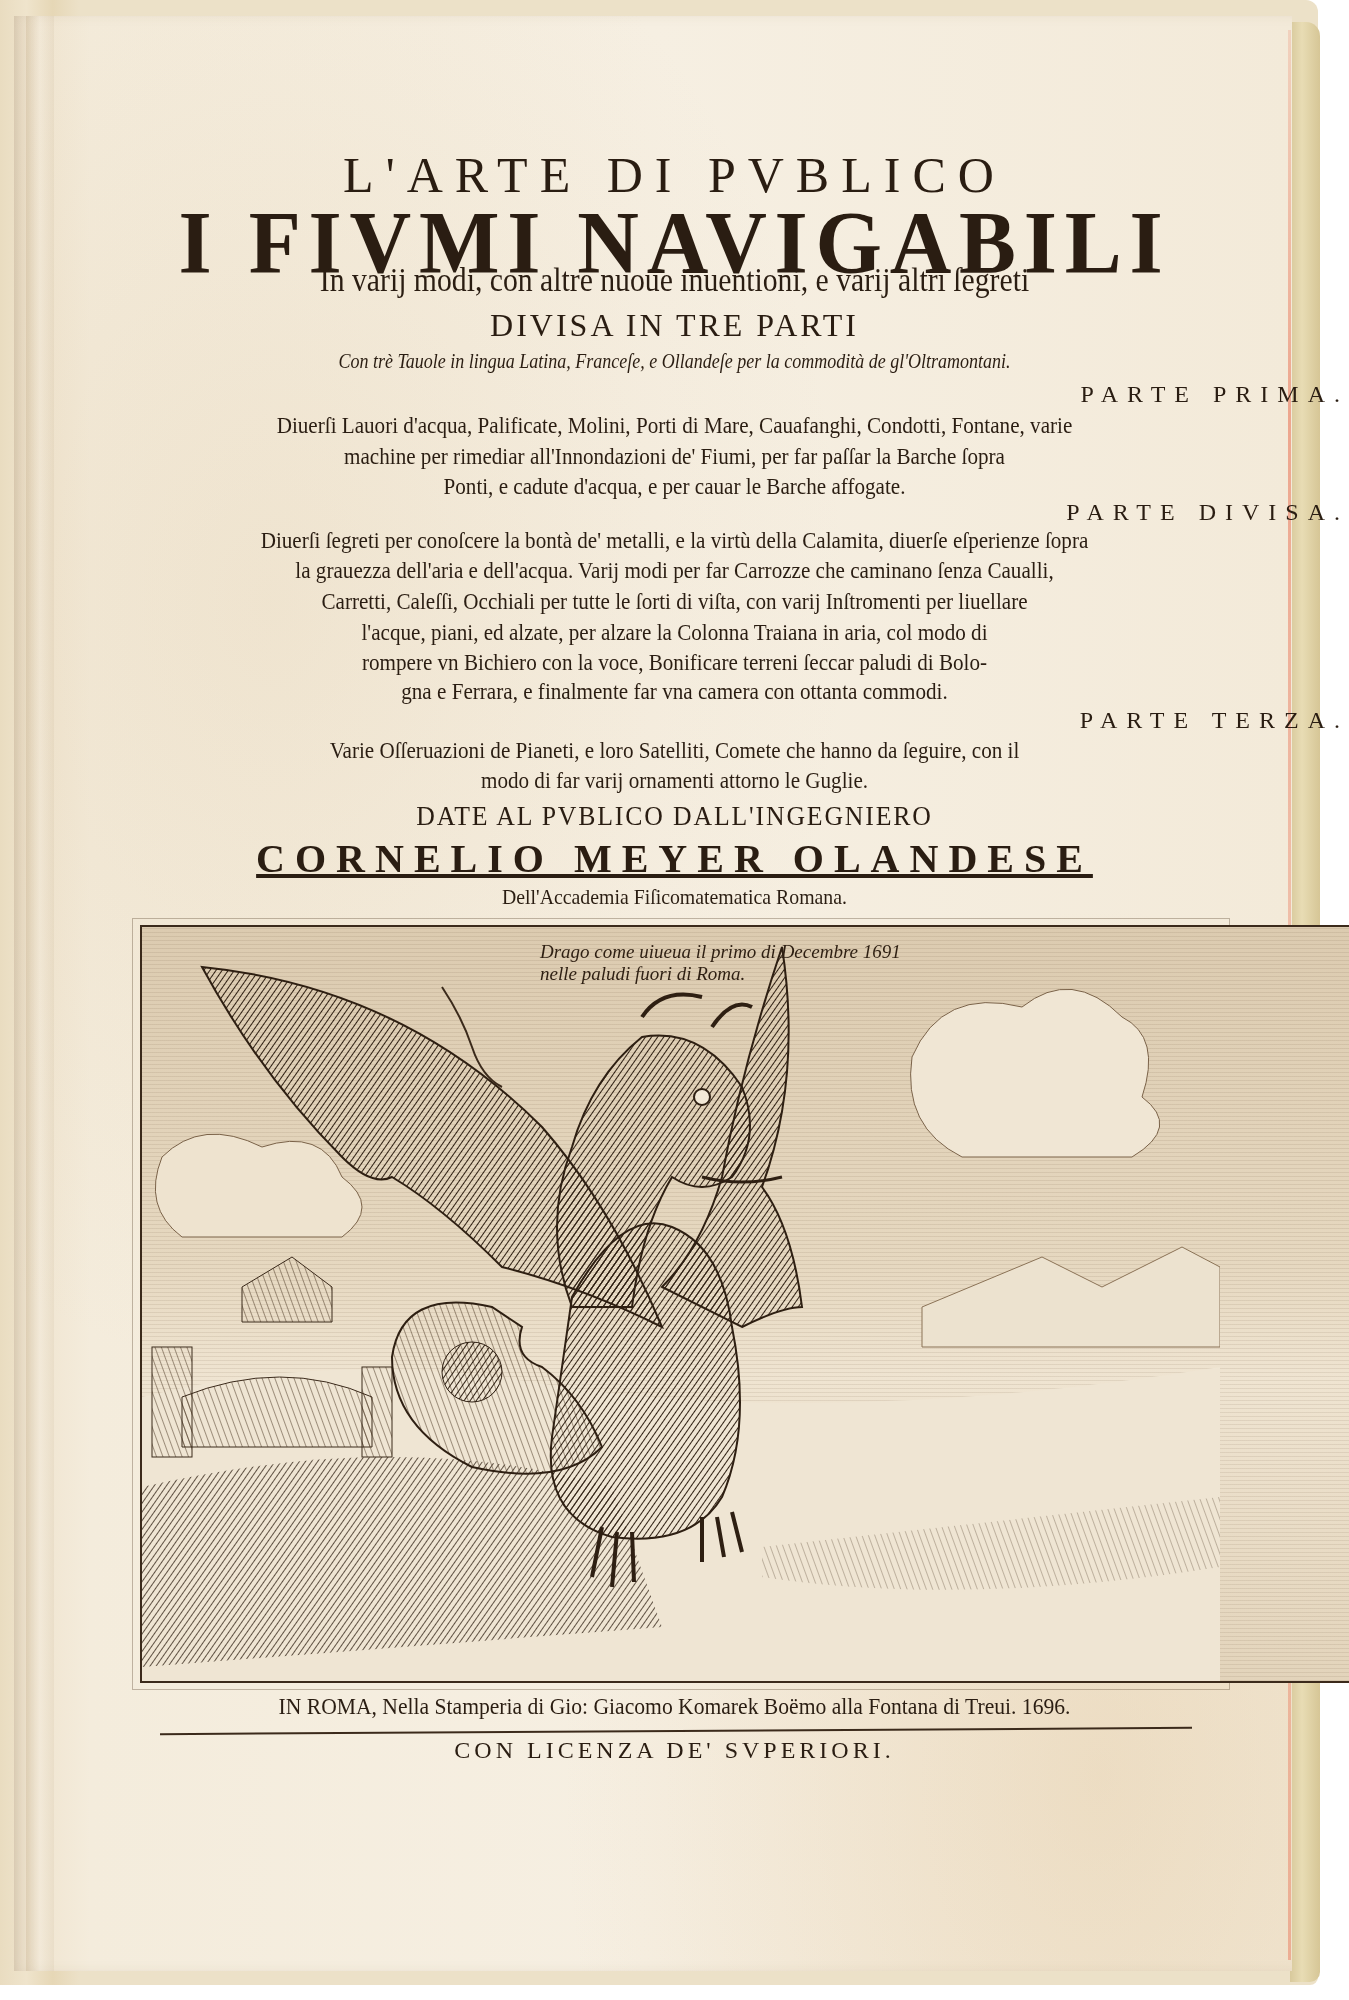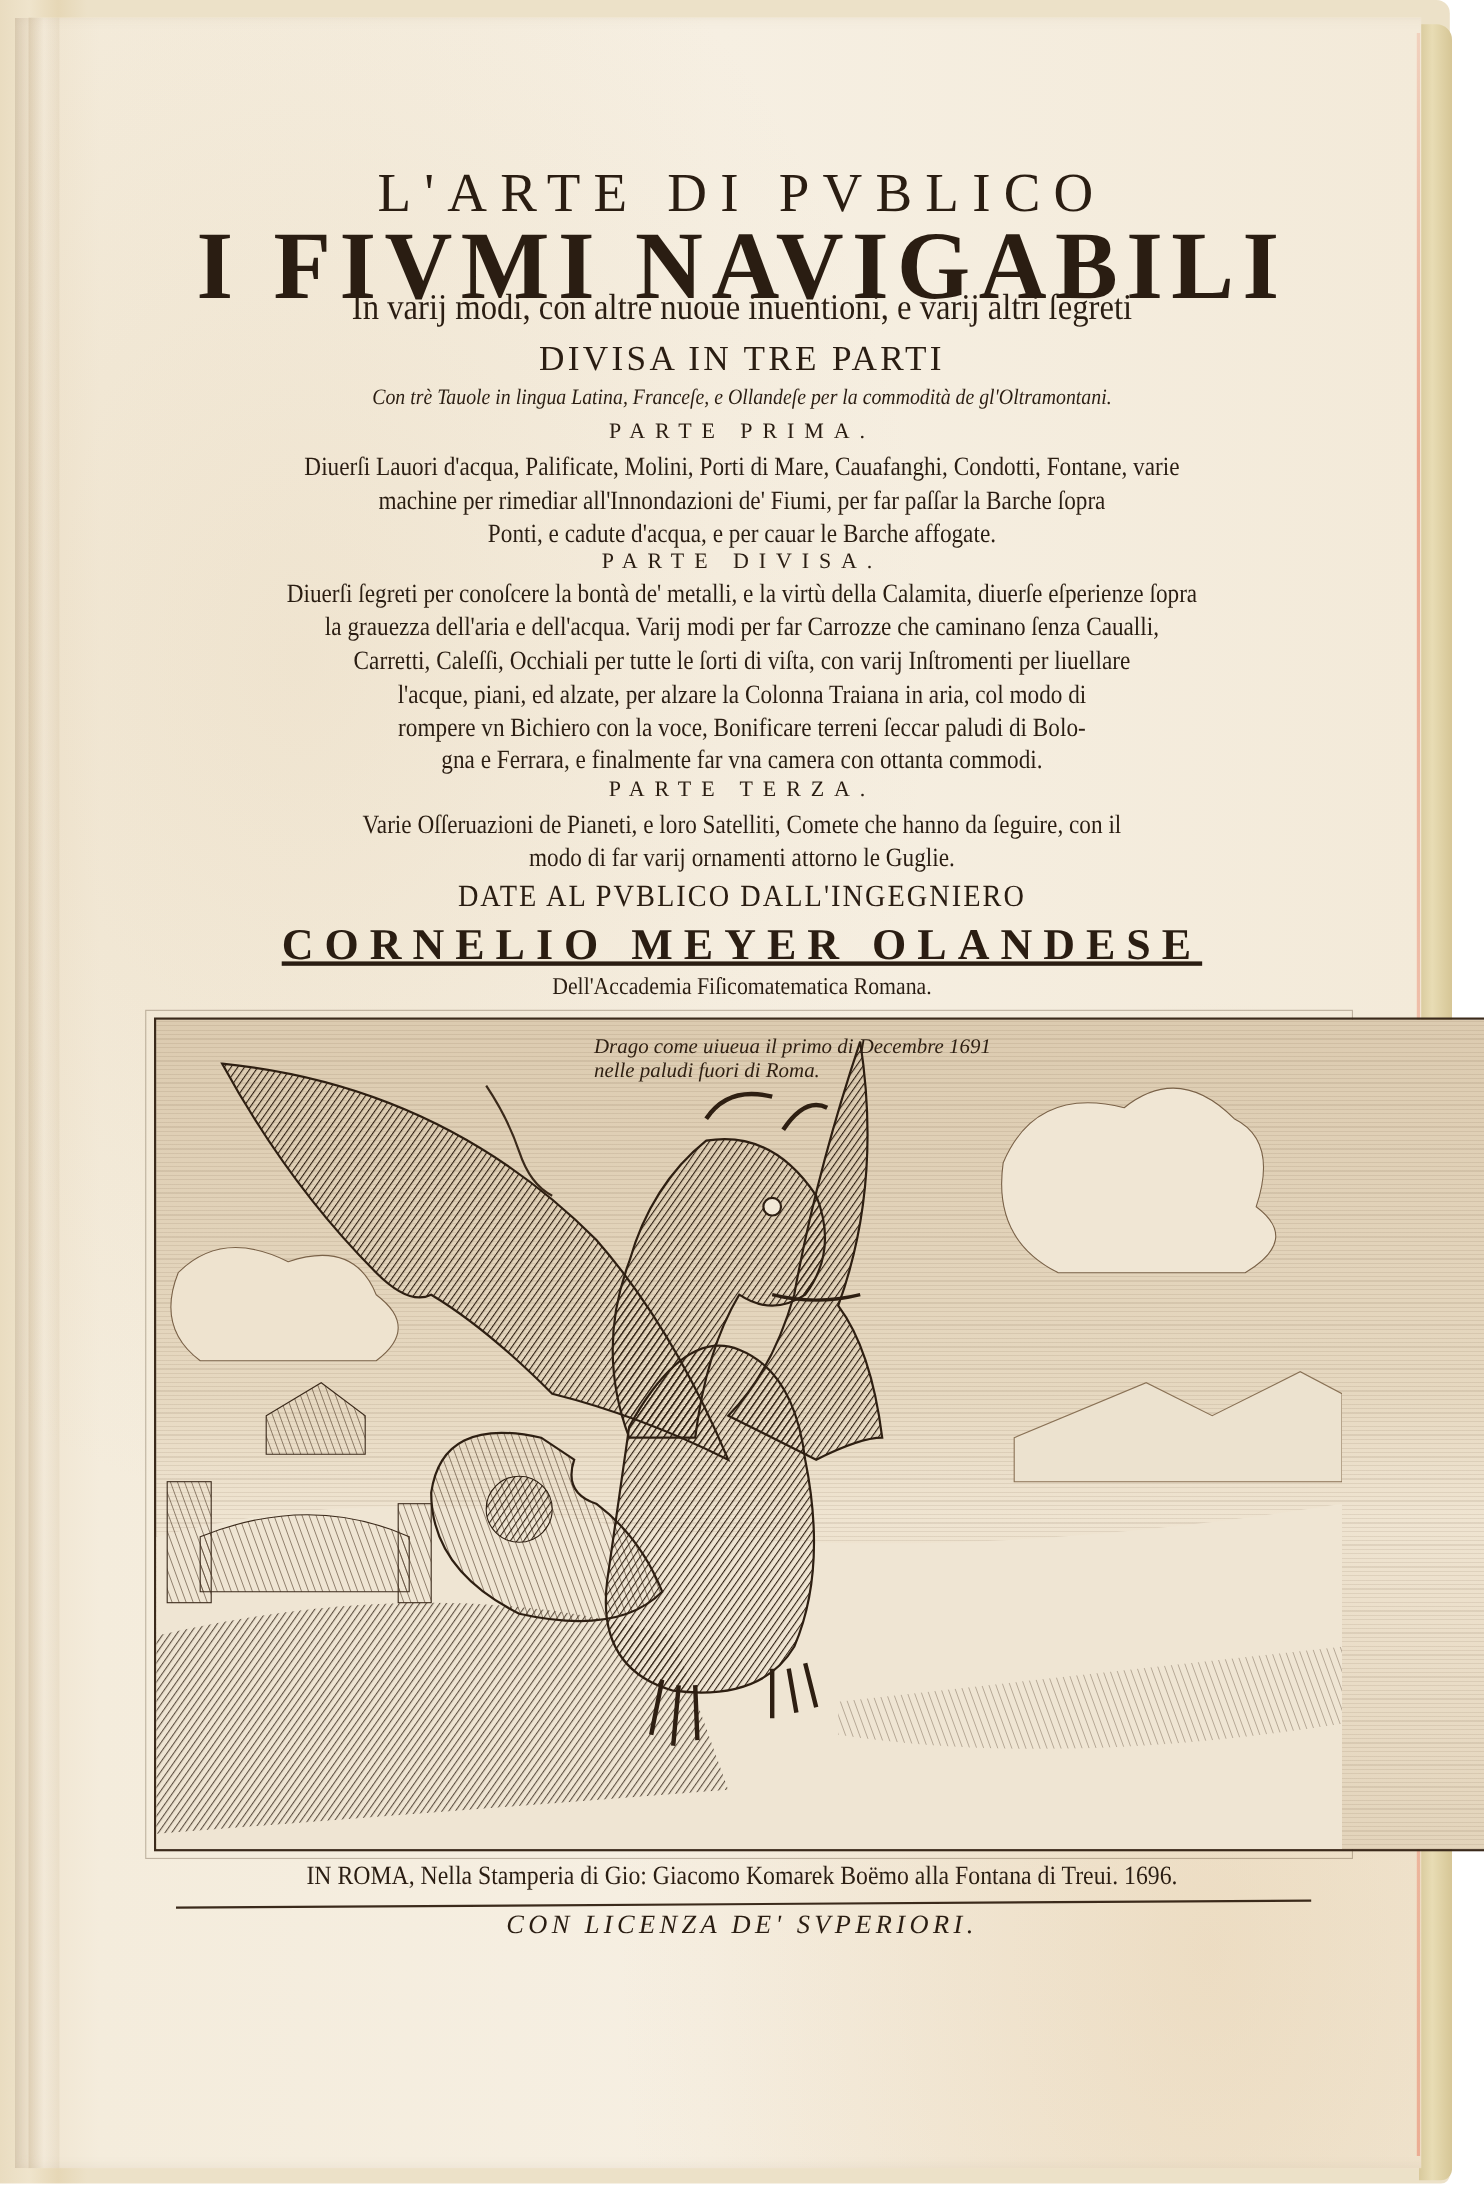--- a/index.html
+++ b/index.html
@@ -38,21 +38,21 @@
     position: absolute; left: 26px; top: 16px; width: 28px; height: 1955px;
     background: linear-gradient(90deg, rgba(180,155,115,0.25), rgba(255,255,255,0.15) 50%, rgba(180,155,115,0.12));
   }
 
   .tp { position: absolute; left: 0; width: 1349px; text-align: center; white-space: nowrap; }
   .l1 { top: 146px; font-size: 50px; letter-spacing: 12px; }
   .l2 { top: 192px; font-size: 88px; letter-spacing: 8px; font-weight: bold; transform: scaleX(0.97); }
   .l3 { top: 262px; font-size: 33px; transform: scaleX(0.9); }
   .l4 { top: 307px; font-size: 32px; letter-spacing: 3px; }
   .l5 { top: 350px; font-size: 20px; font-style: italic; transform: scaleX(0.9); }
-  .part { font-size: 20px; letter-spacing: 9px; }
+  .part { font-size: 24px; letter-spacing: 9px; text-align: right; }
   .body { font-size: 24px; transform: scaleX(0.88); }
   .p1h { top: 381px; }
   .p1a { top: 412px; }
   .p1b { top: 443px; }
   .p1c { top: 473px; }
   .p2h { top: 499px; }
   .p2a { top: 527px; }
   .p2b { top: 557px; }
   .p2c { top: 588px; }
   .p2d { top: 619px; }
@@ -85,21 +85,21 @@
     font-size: 19px; line-height: 22px; color: #2e1f12;
   }
   .plate-mark { position: absolute; right: 30px; top: 16px; font-style: italic; font-size: 18px; }
   .plate svg { position: absolute; left: 0; top: 0; }
 
   .imprint { top: 1693px; font-size: 24px; transform: scaleX(0.9); }
   .rule {
     position: absolute; left: 160px; top: 1730px; width: 1032px; height: 2px;
     background: #3b2a1b; transform: rotate(-0.35deg);
   }
-  .license { top: 1737px; font-size: 24px; font-style: italic; letter-spacing: 4px; }
+  .license { top: 1737px; font-size: 24px; letter-spacing: 4px; }
 </style>
 </head>
 <body>
 
 <div class="binding"></div>
 <div class="binding-right"></div>
 <div class="page"></div>
 <div class="gutter-fold"></div>
 <div class="page-edge-red"></div>
 

